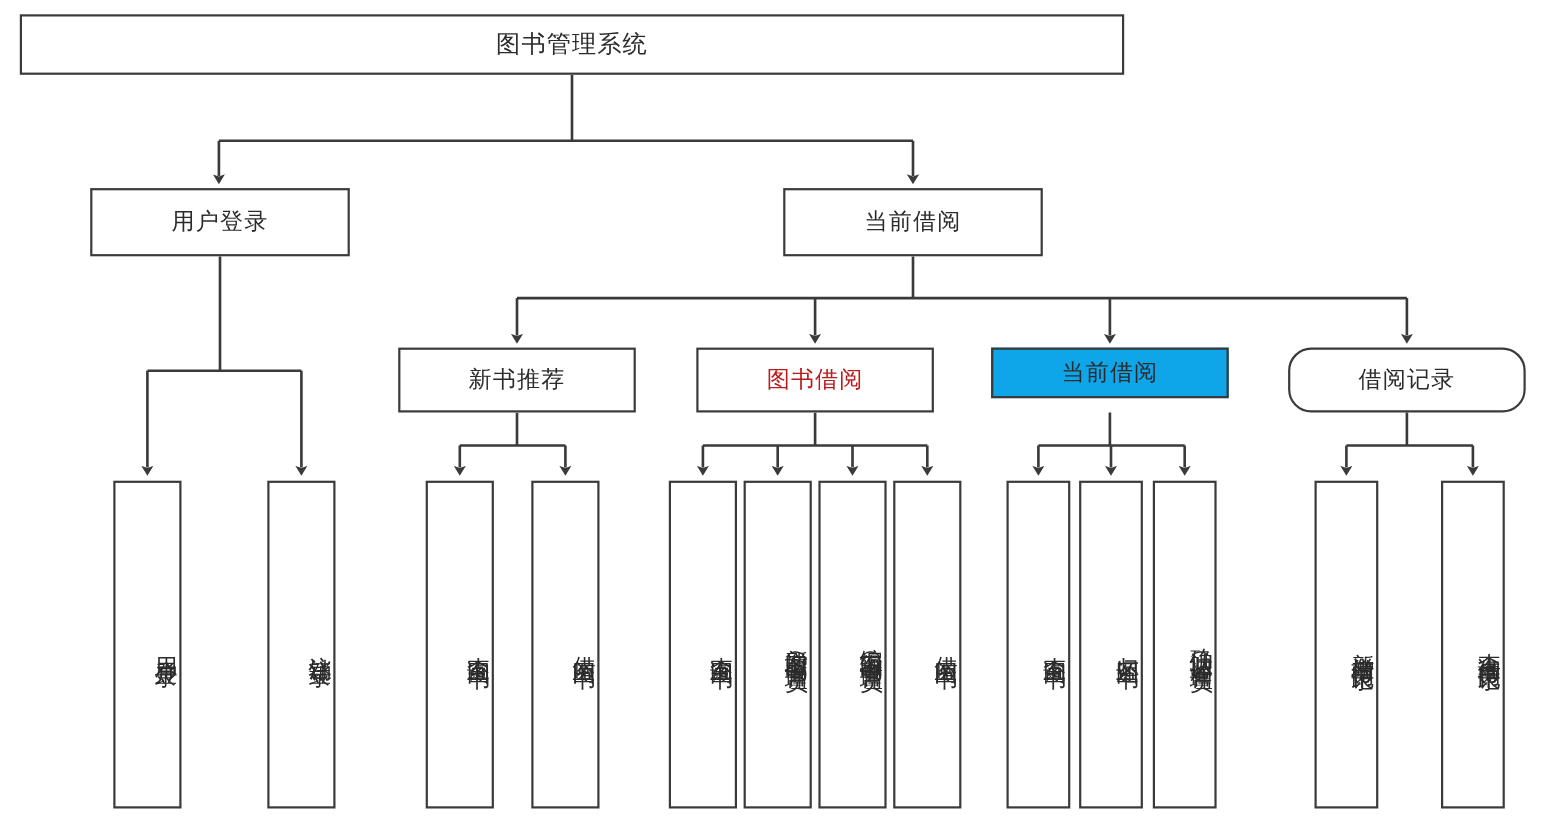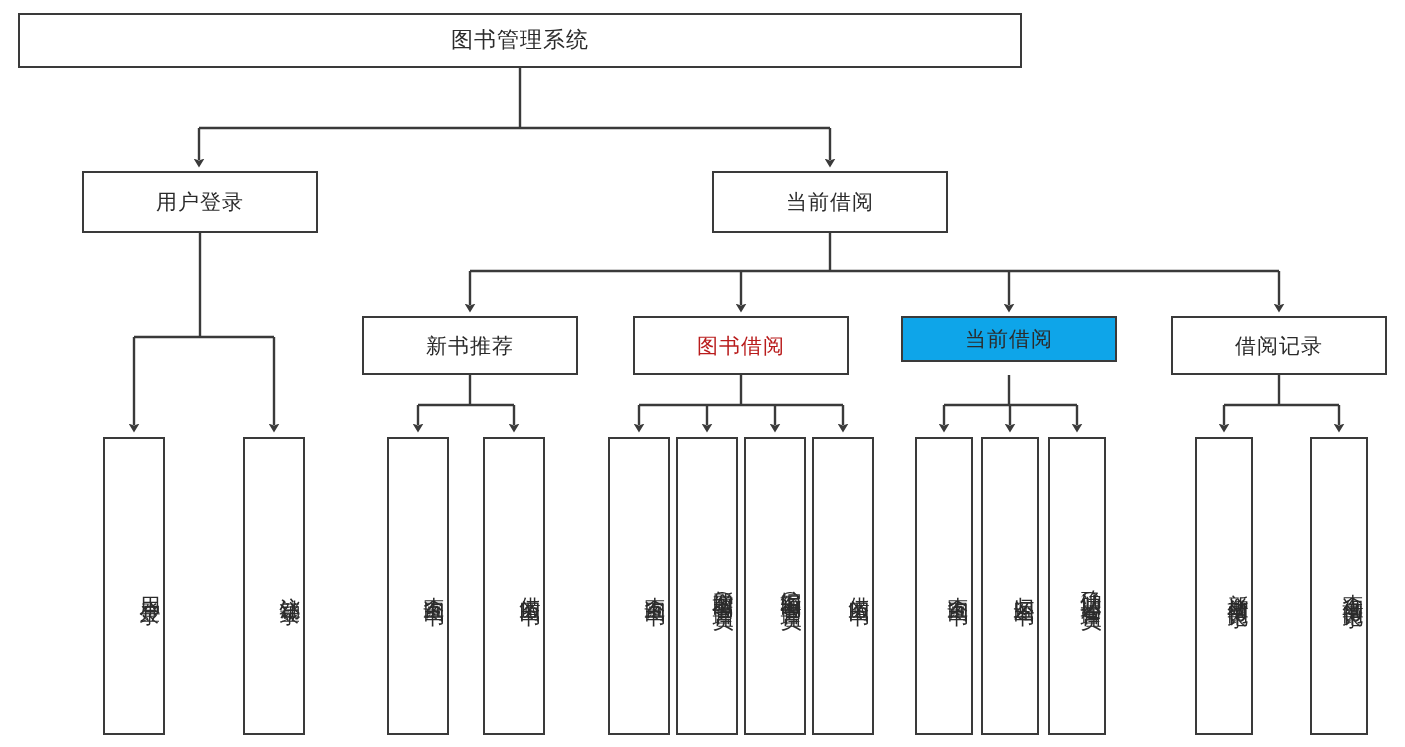--- a/index.html
+++ b/index.html
@@ -136,21 +136,21 @@
 
   <div class="node horiz" style="left: 362px; top: 316px; width: 216px; height: 59px; border-color: rgb(58, 58, 58); color: rgb(43, 43, 43); background: rgb(255, 255, 255);">
     <span>新书推荐</span>
   </div>
   <div class="node horiz" style="left: 633px; top: 316px; width: 216px; height: 59px; border-color: rgb(58, 58, 58); color: #b91c1c; background: rgb(255, 255, 255);">
     <span>图书借阅</span>
   </div>
   <div class="node horiz" style="left: 901px; top: 316px; width: 216px; height: 46px; border-color: rgb(58, 58, 58); color: rgb(43, 43, 43); background: #0ea5e9;">
     <span>当前借阅</span>
   </div>
-  <div class="node horiz" style="left: 1171px; top: 316px; width: 216px; height: 59px; border-color: rgb(58, 58, 58); color: rgb(43, 43, 43); background: rgb(255, 255, 255);">
+  <div class="node horiz" style="left: 1171px; top: 316px; width: 216px; height: 59px; border-color: rgb(58, 58, 58); color: rgb(43, 43, 43); background: rgb(255, 255, 255); border-radius: 21px;">
     <span>借阅记录</span>
   </div>
 
   <div class="node vert" style="left: 103px; top: 437px; width: 62px; height: 298px; border-color: rgb(58, 58, 58); color: rgb(43, 43, 43); background: rgb(255, 255, 255);">
     <span class="vlabel">用户登录</span>
   </div>
   <div class="node vert" style="left: 243px; top: 437px; width: 62px; height: 298px; border-color: rgb(58, 58, 58); color: rgb(43, 43, 43); background: rgb(255, 255, 255);">
     <span class="vlabel">注销登录</span>
   </div>
   <div class="node vert" style="left: 387px; top: 437px; width: 62px; height: 298px; border-color: rgb(58, 58, 58); color: rgb(43, 43, 43); background: rgb(255, 255, 255);">

